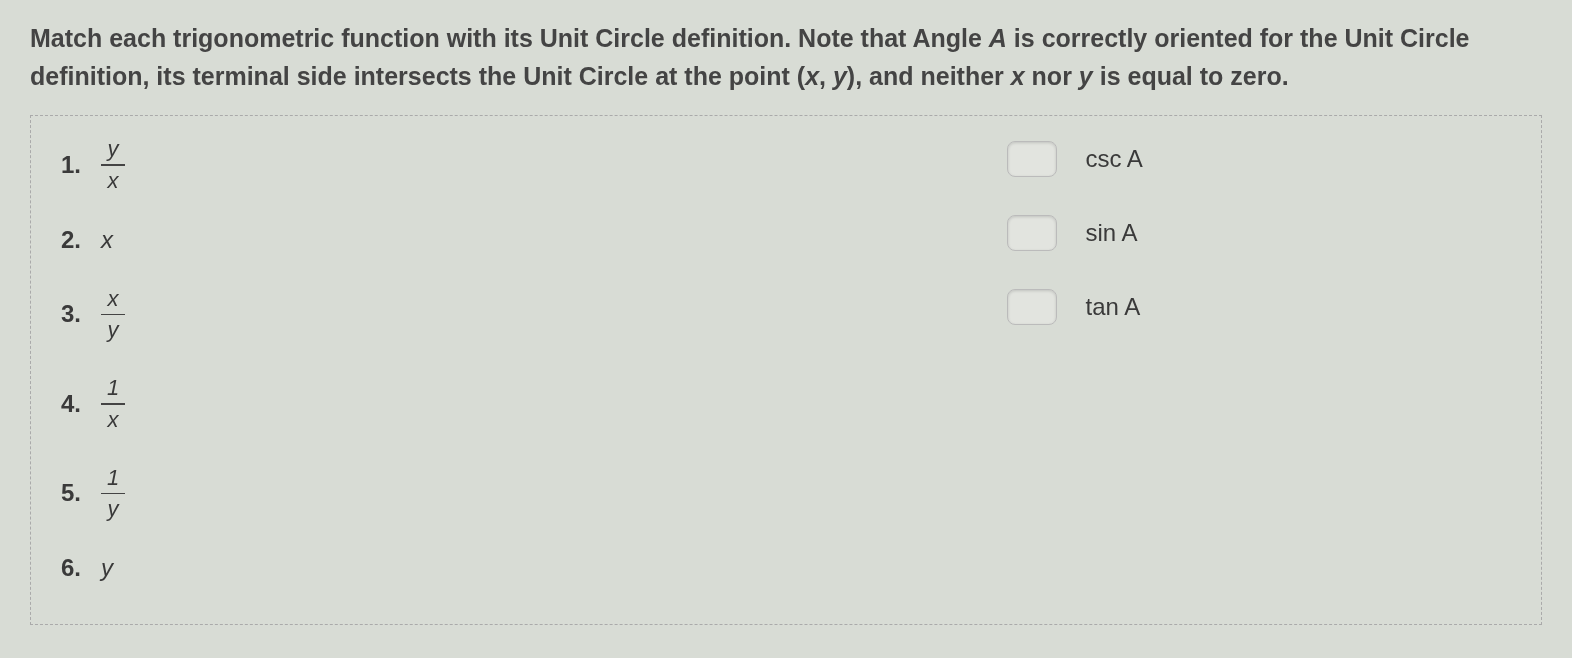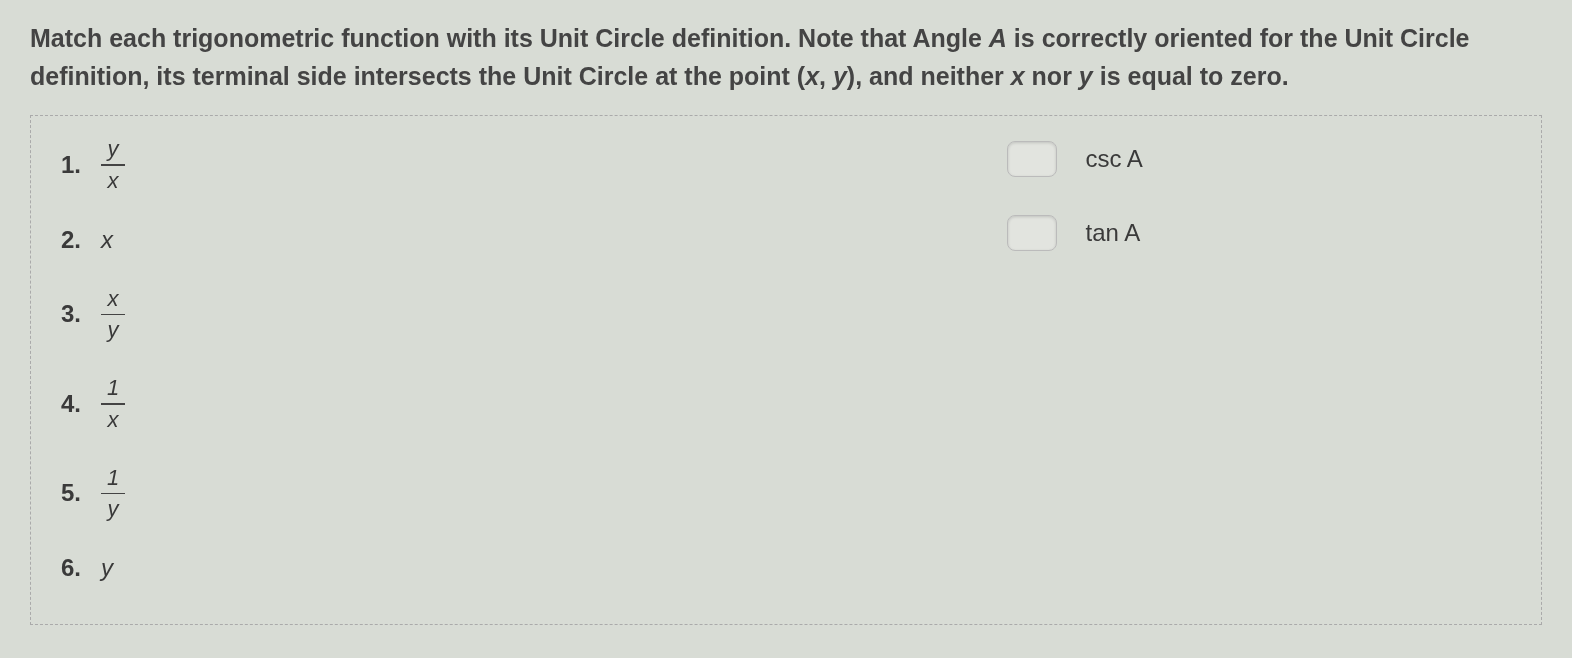--- a/index.html
+++ b/index.html
@@ -147,16 +147,20 @@
 
   </div>
 
   <div class="right-col">
     <div class="answer-row">
       <div class="input-box"></div>
       <span>csc A</span>
     </div>
     <div class="answer-row">
       <div class="input-box"></div>
+      <span>sin A</span>
+    </div>
+    <div class="answer-row">
+      <div class="input-box"></div>
       <span>tan A</span>
     </div>
   </div>
 </div>
 
 </body></html>

